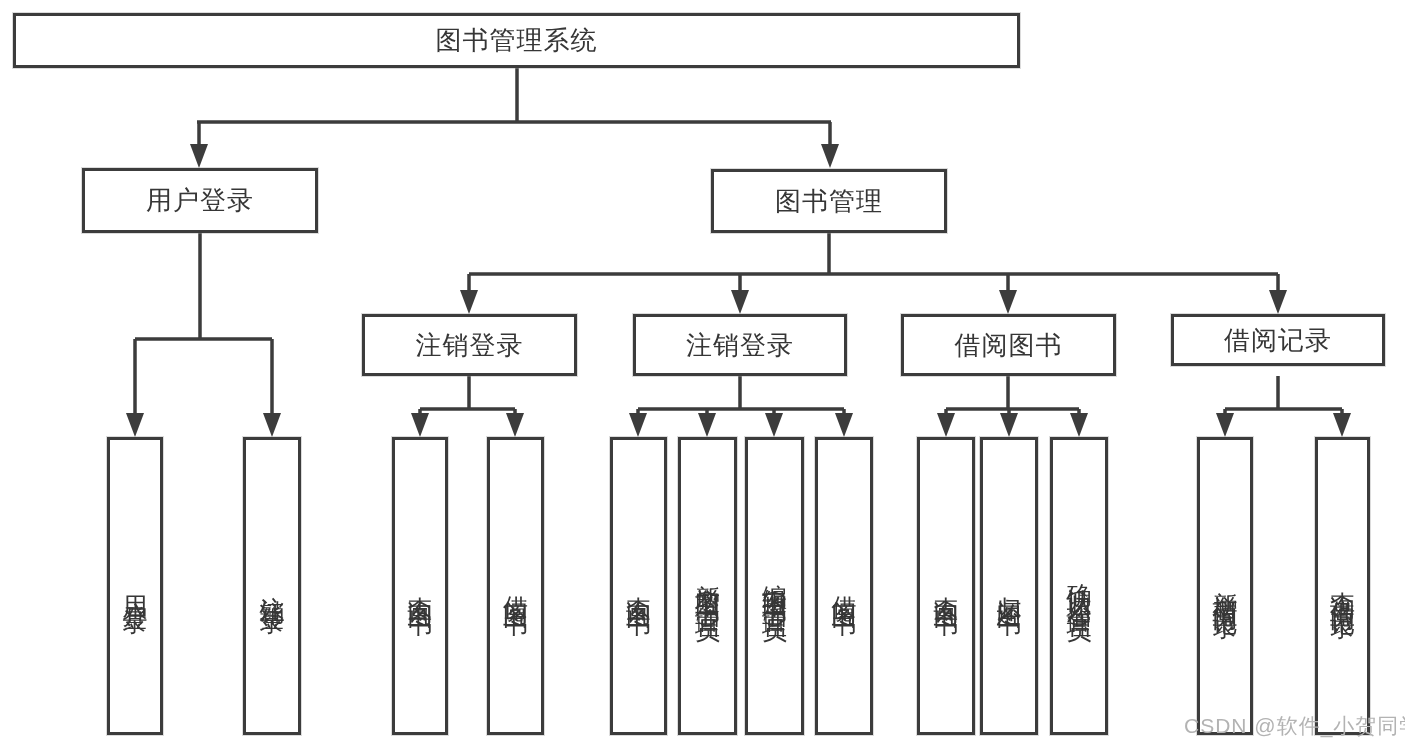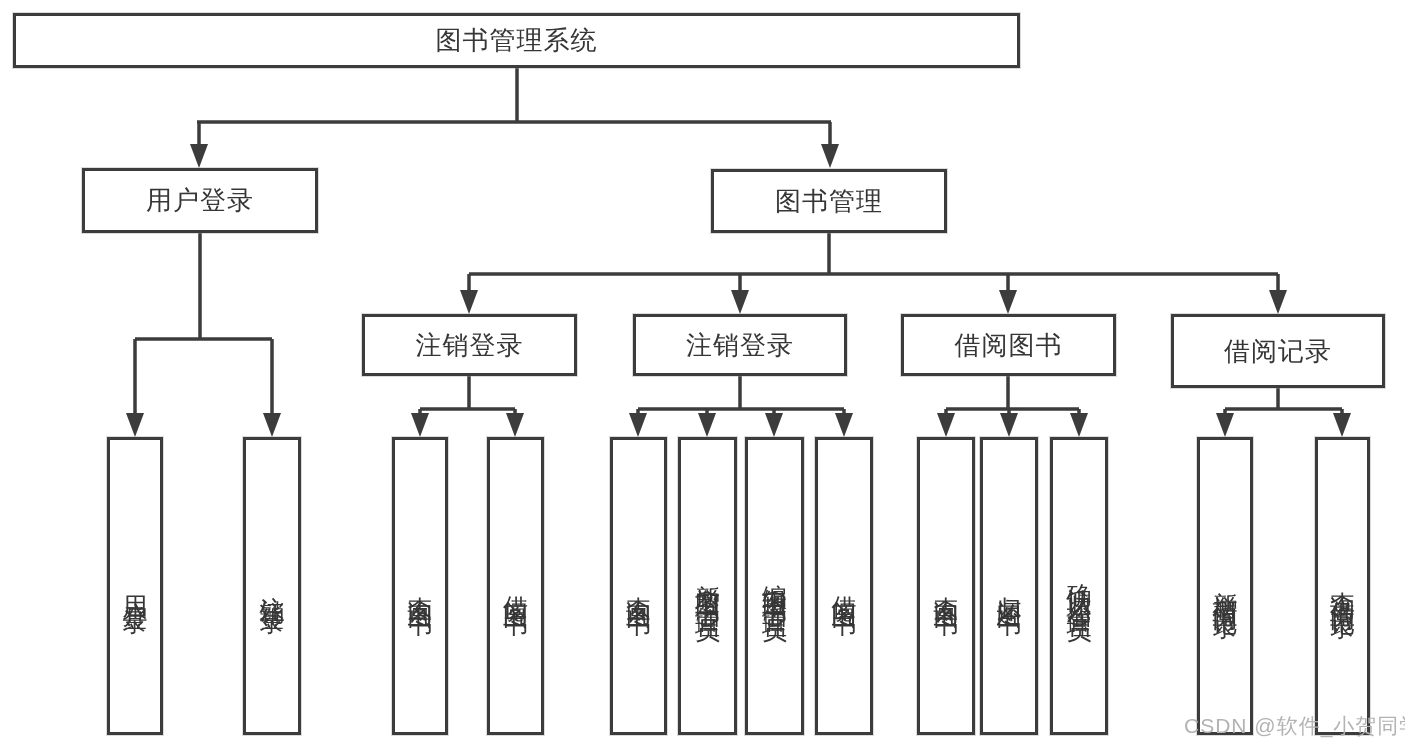--- a/index.html
+++ b/index.html
@@ -77,21 +77,21 @@
   </svg>
 
   <div class="node" style="left:13px; top:13px; width:1007px; height:55px;">图书管理系统</div>
 
   <div class="node" style="left:82px; top:168px; width:236px; height:65px;">用户登录</div>
   <div class="node" style="left:711px; top:169px; width:236px; height:64px;">图书管理</div>
 
   <div class="node" style="left:362px; top:314px; width:215px; height:62px;">注销登录</div>
   <div class="node" style="left:633px; top:314px; width:214px; height:62px;">注销登录</div>
   <div class="node" style="left:901px; top:314px; width:215px; height:62px;">借阅图书</div>
-  <div class="node" style="left:1171px; top:314px; width:214px; height:74px;">借阅记录</div>
+  <div class="node" style="left:1171px; top:314px; width:214px; height:52px;">借阅记录</div>
 
   <div class="node leaf" style="left:107px; top:437px; width:56px; height:298px;">
     <span>用户登录</span>
   </div>
   <div class="node leaf" style="left:243px; top:437px; width:58px; height:298px;">
     <span>注销登录</span>
   </div>
 
   <div class="node leaf" style="left:392px; top:437px; width:56px; height:298px;">
     <span>查询图书</span>

